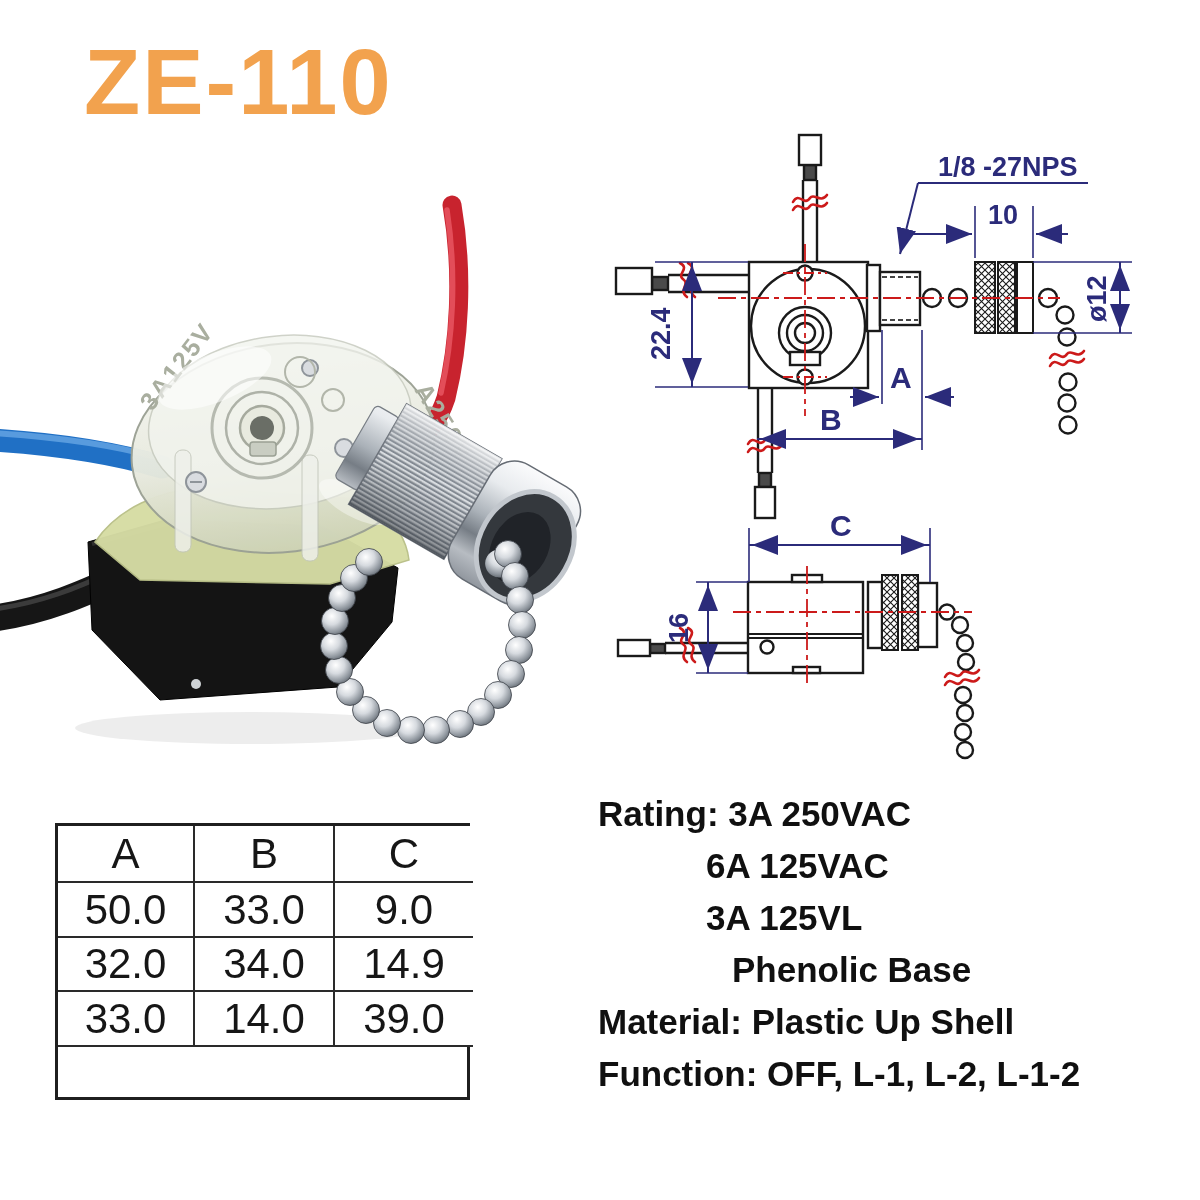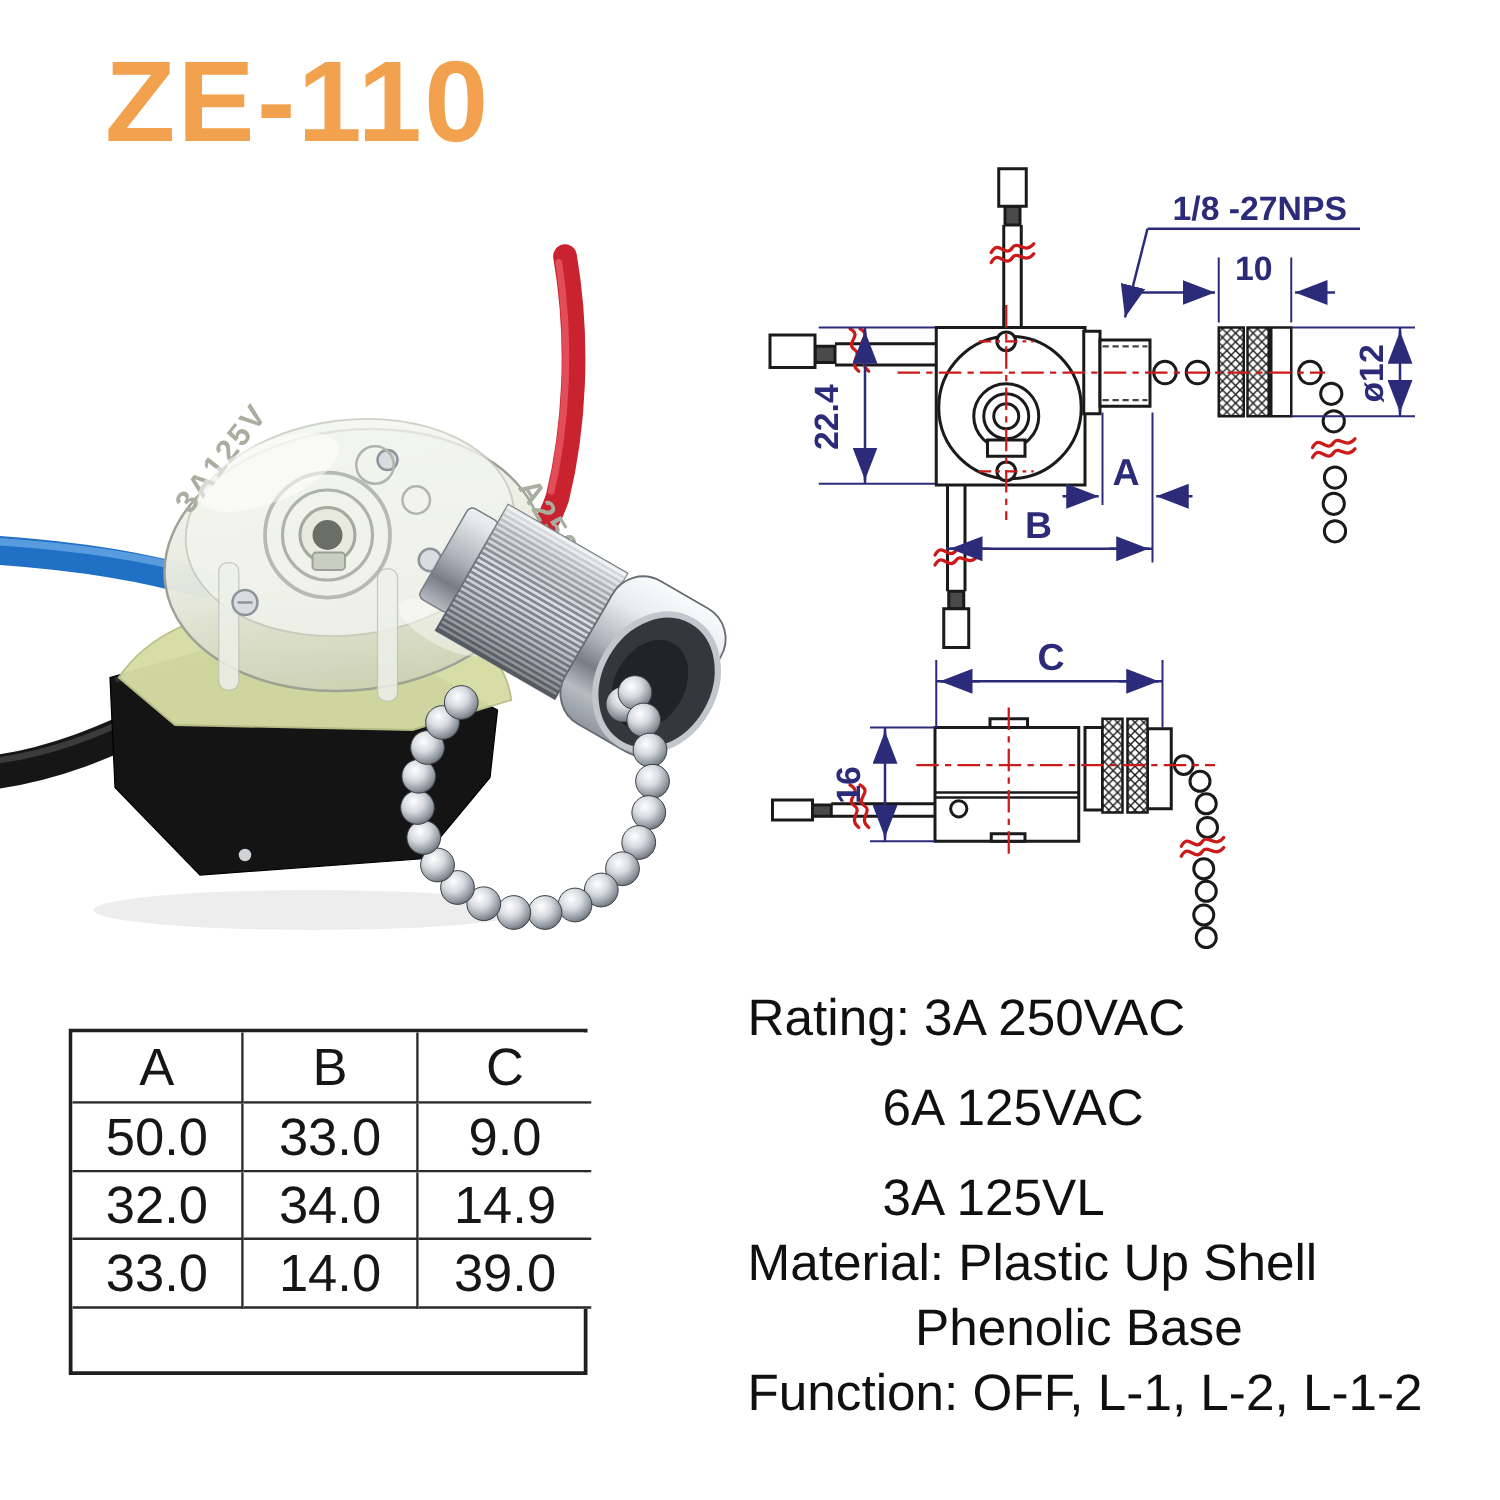--- a/index.html
+++ b/index.html
@@ -25,22 +25,22 @@
     border-right:2px solid #2a2a2a; border-bottom:2px solid #2a2a2a;
     display:flex; align-items:center; justify-content:center;
     font-size:42px; color:#161616; background:#fff;
   }
   .dim-table .cell:nth-child(3n) { border-right:none; }
   .dim-table .cell:nth-child(n+13) { border-bottom:none;padding-left:20px; }
   .specs {
     position:absolute; left:598px; top:788px; width:590px;
     color:#101010;
   }
-  .spec-line { font-size:41px; line-height:52px; white-space:nowrap; }
-  .ind-a { margin-left:108px;margin-top:20px; }
+  .spec-line { font-size:35px; line-height:52px; white-space:nowrap;font-weight:bold; }
+  .ind-a { margin-left:108px; }
   .ind-b { margin-left:134px; }
 </style>
 </head>
 <body>
 
 <div class="canvas">
 
   <div class="page-title">ZE-110</div>
 
   <svg style="position:absolute;left:0;top:150px;" width="600" height="620" viewBox="0 0 600 620">
@@ -348,18 +348,18 @@
     <div class="cell">33.0</div>
 
     <div class="cell">14.0</div>
     <div class="cell">39.0</div>
   </div>
 
   <div class="specs">
     <div class="spec-line">Rating: 3A 250VAC</div>
     <div class="spec-line ind-a">6A 125VAC</div>
     <div class="spec-line ind-a">3A 125VL</div>
+    <div class="spec-line ind-b">Phenolic Base</div>
     <div class="spec-line">Material: Plastic Up Shell</div>
-    <div class="spec-line ind-b">Phenolic Base</div>
     <div class="spec-line">Function: OFF, L-1, L-2, L-1-2</div>
   </div>
 
 </div>
 
 </body></html>

